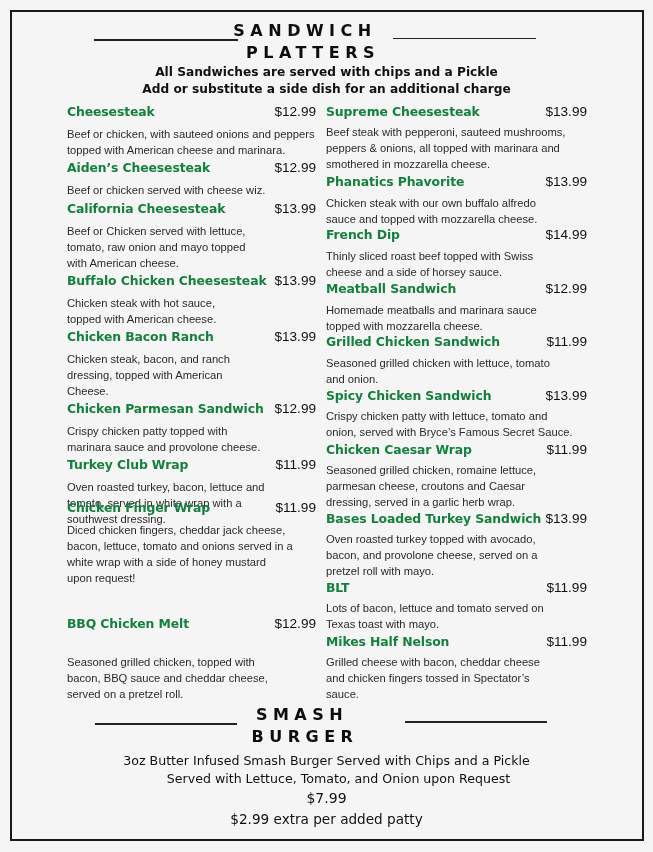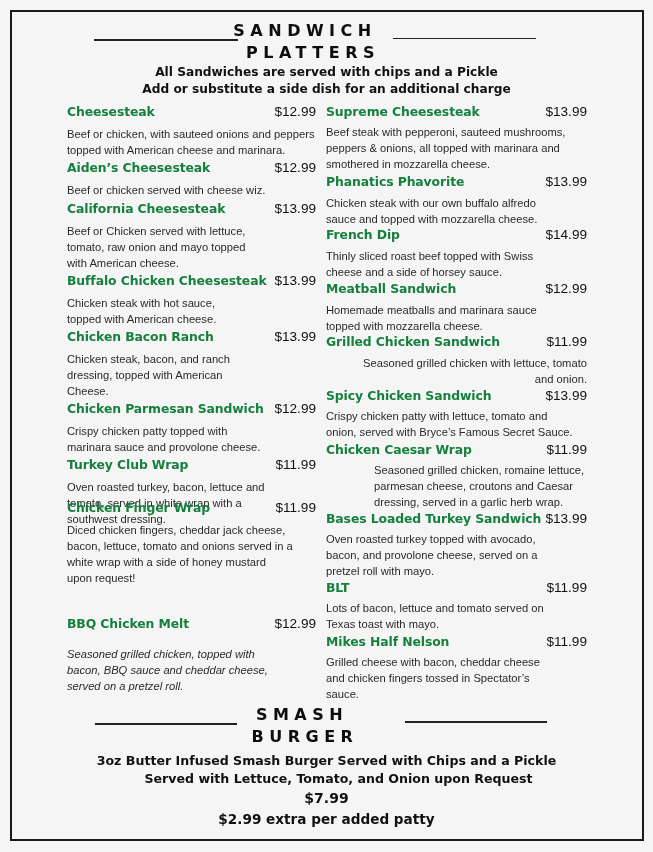--- a/index.html
+++ b/index.html
@@ -59,21 +59,21 @@
       white-space: nowrap;
     }
     .item-desc {
       font-family: "Liberation Sans", sans-serif;
       font-size: 11.2px;
       line-height: 16px;
       color: #2a2a2a;
     }
     .burger-line {
       position: absolute; left: 0; width: 653px; text-align: center;
-      font-family: "DejaVu Sans", sans-serif; font-weight: bold; color: #111;
+      font-family: "DejaVu Sans", sans-serif; font-weight: normal; color: #111;
     }
   </style>
 </head>
 <body>
 
 <div class="frame"></div>
 
 <div class="rule" style="left:94px; top:39px; width:144px; height:2px;"></div>
 <div class="rule" style="left:393px; top:38px; width:143px; height:1.3px;"></div>
 <div class="section-title" style="top:19px; padding-left:6px;">SANDWICH</div>
@@ -164,21 +164,21 @@
         <div>bacon, lettuce, tomato and onions served in a</div>
         <div>white wrap with a side of honey mustard</div>
         <div>upon request!</div>
       </div>
   </div>
   <div class="item" style="top:616px; left:0; width:249px;">
     <div class="item-head">
         <span class="item-name">BBQ Chicken Melt</span>
         <span class="item-price">$12.99</span>
       </div>
-    <div class="item-desc" style="margin-top:12px;font-style:italic;">
+    <div class="item-desc" style="margin-top:20px;">
         <div>Seasoned grilled chicken, topped with</div>
         <div>bacon, BBQ sauce and cheddar cheese,</div>
         <div>served on a pretzel roll.</div>
       </div>
   </div>
 </div>
 
 <div class="col" style="left:326px; top:0; width:261px;">
   <div class="item" style="top:104px; left:0; width:261px;">
     <div class="item-head">
@@ -219,41 +219,41 @@
     <div class="item-desc" style="margin-top:3px;">
         <div>Homemade meatballs and marinara sauce</div>
         <div>topped with mozzarella cheese.</div>
       </div>
   </div>
   <div class="item" style="top:334px; left:0; width:261px;">
     <div class="item-head">
         <span class="item-name">Grilled Chicken Sandwich</span>
         <span class="item-price">$11.99</span>
       </div>
-    <div class="item-desc" style="margin-top:3px;text-align:right;">
+    <div class="item-desc" style="margin-top:3px;">
         <div>Seasoned grilled chicken with lettuce, tomato</div>
         <div>and onion.</div>
       </div>
   </div>
   <div class="item" style="top:388px; left:0; width:261px;">
     <div class="item-head">
         <span class="item-name">Spicy Chicken Sandwich</span>
         <span class="item-price">$13.99</span>
       </div>
     <div class="item-desc" style="margin-top:2px;">
         <div>Crispy chicken patty with lettuce, tomato and</div>
         <div>onion, served with Bryce’s Famous Secret Sauce.</div>
       </div>
   </div>
   <div class="item" style="top:442px; left:0; width:261px;">
     <div class="item-head">
         <span class="item-name">Chicken Caesar Wrap</span>
         <span class="item-price">$11.99</span>
       </div>
-    <div class="item-desc" style="margin-top:2px;margin-left:48px;">
+    <div class="item-desc" style="margin-top:2px;">
         <div>Seasoned grilled chicken, romaine lettuce,</div>
         <div>parmesan cheese, croutons and Caesar</div>
         <div>dressing, served in a garlic herb wrap.</div>
       </div>
   </div>
   <div class="item" style="top:511px; left:0; width:261px;">
     <div class="item-head">
         <span class="item-name">Bases Loaded Turkey Sandwich</span>
         <span class="item-price">$13.99</span>
       </div>

